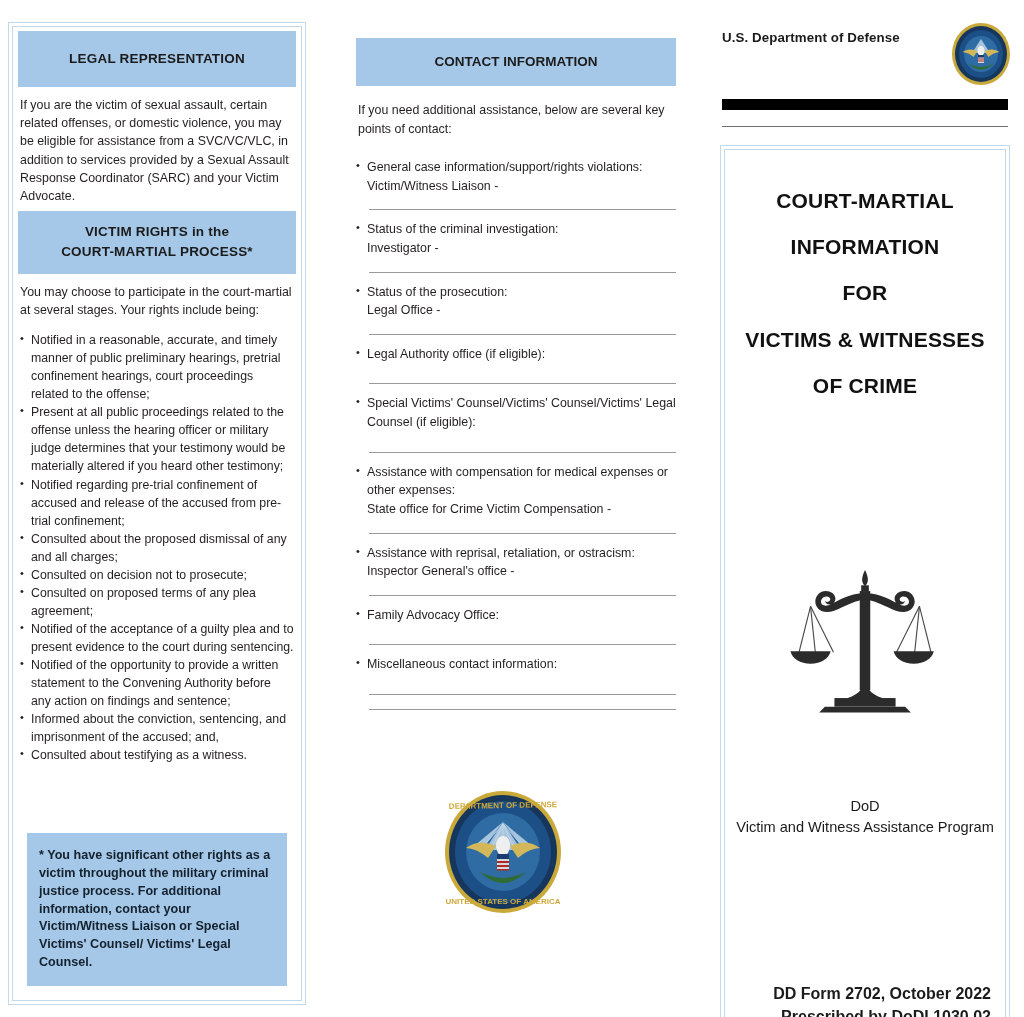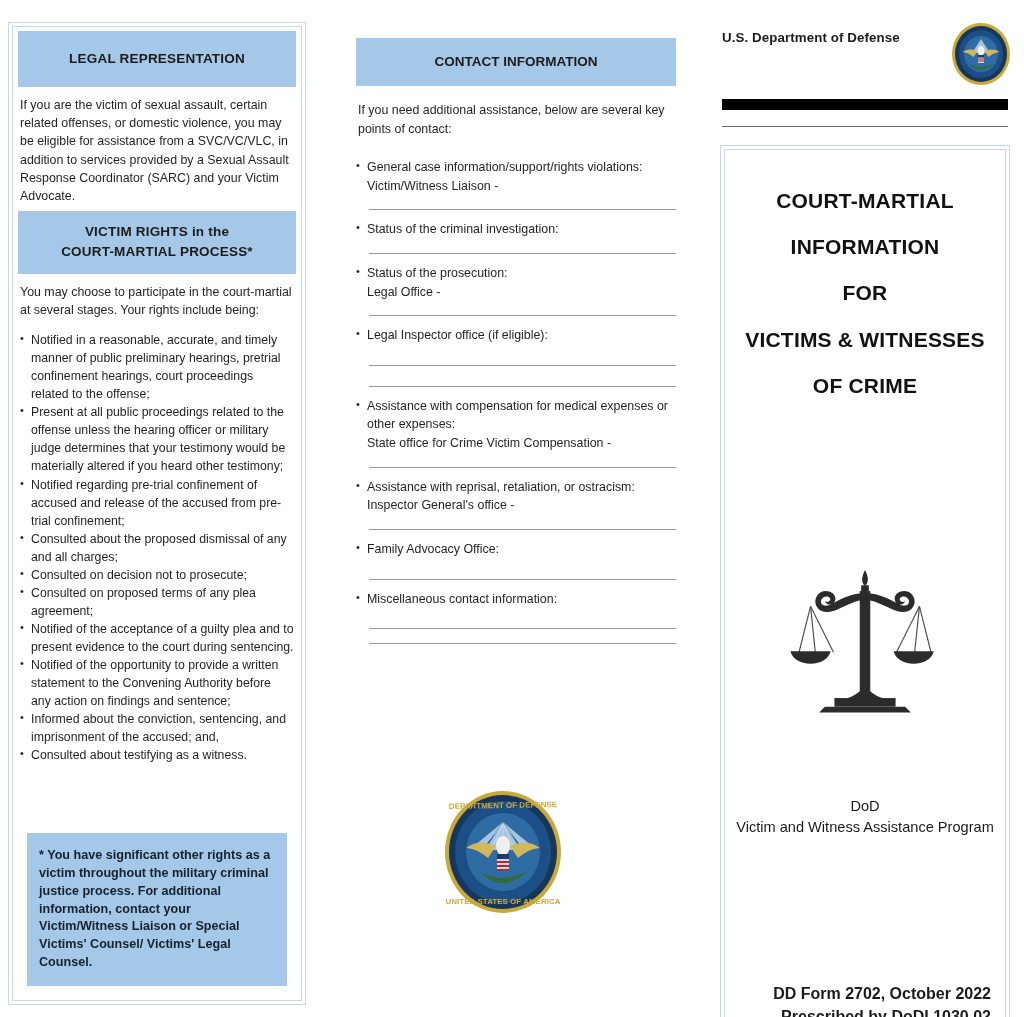--- a/index.html
+++ b/index.html
@@ -296,35 +296,37 @@
   <ul class="contact-list">
 
     <li>
       <div class="contact-label">General case information/support/rights violations:</div>
       <div class="contact-sub">Victim/Witness Liaison -</div>
       <div class="rule"></div>
     </li>
 
     <li>
       <div class="contact-label">Status of the criminal investigation:</div>
+      <div class="contact-sub">Investigator -</div>
       <div class="rule"></div>
     </li>
 
     <li>
       <div class="contact-label">Status of the prosecution:</div>
       <div class="contact-sub">Legal Office -</div>
       <div class="rule"></div>
     </li>
 
     <li>
-      <div class="contact-label">Legal Inspector office (if eligible):</div>
+      <div class="contact-label">Legal Authority office (if eligible):</div>
       <div class="rule extra"></div>
     </li>
 
     <li>
+      <div class="contact-label">Special Victims' Counsel/Victims' Counsel/Victims' Legal Counsel (if eligible):</div>
       <div class="rule extra"></div>
     </li>
 
     <li>
       <div class="contact-label">Assistance with compensation for medical expenses or other expenses:</div>
       <div class="contact-sub">State office for Crime Victim Compensation -</div>
       <div class="rule"></div>
     </li>
 
     <li>

